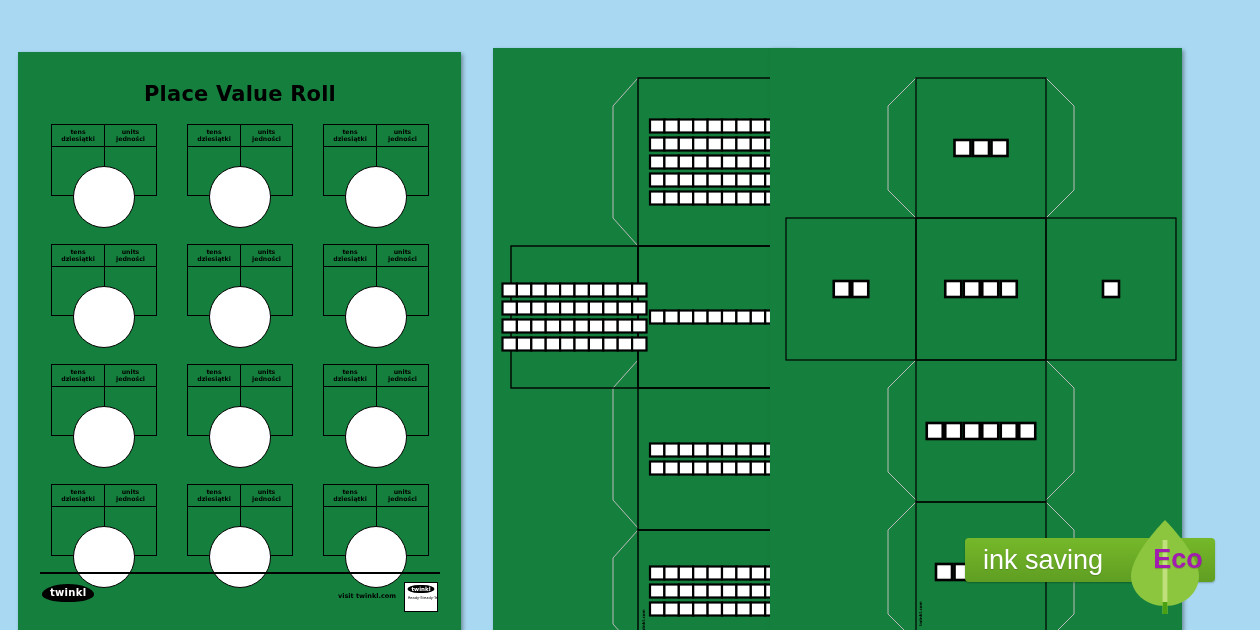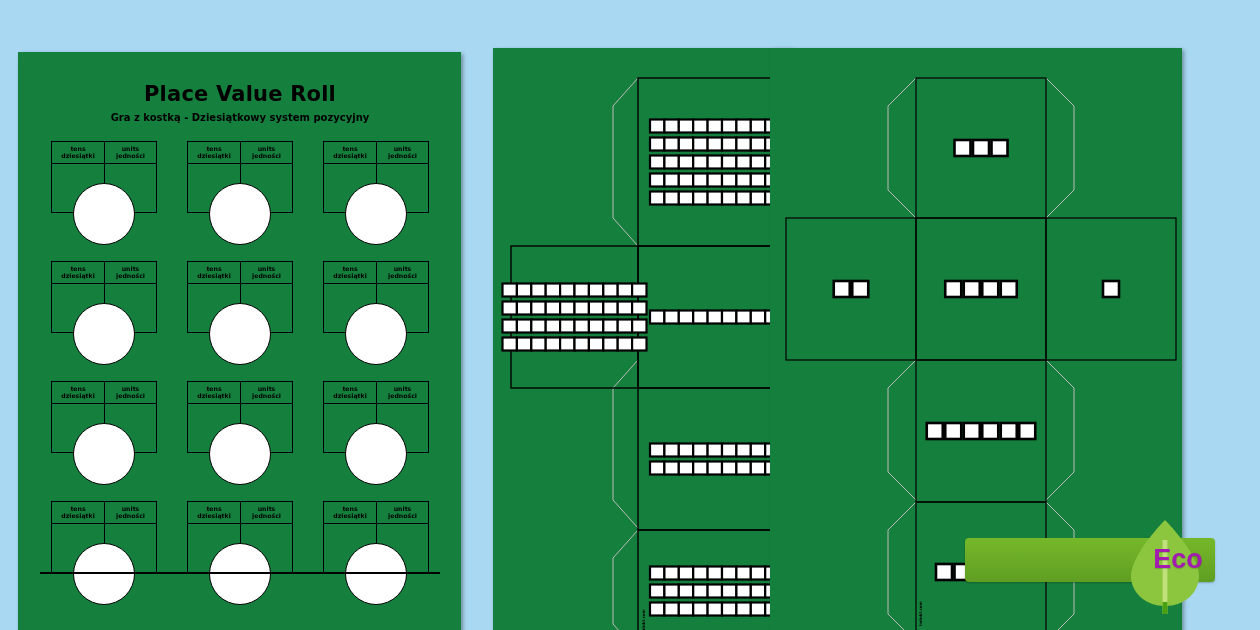--- a/index.html
+++ b/index.html
@@ -231,21 +231,20 @@
     fill: #000;
   }
 </style>
 </head>
 <body>
 
 <div class="sheet" id="page-1">
   <div class="ws-inner">
 
     <div class="ws-title">Place Value Roll</div>
-    <div class="ws-subtitle">Gra z kostką - Dziesiątkowy system pozycyjny</div>
 
     <div class="pv-grid" id="pv-grid">
         <div class="pv-cell">
           <div class="pv-box">
             <div class="pv-col">
               <div class="pv-head">
                 <span class="en">tens</span>
                 <span class="pl">dziesiątki</span>
               </div>
               <div class="pv-body"></div>
@@ -466,20 +465,28 @@
               </div>
               <div class="pv-body"></div>
             </div>
           </div>
           <div class="pv-circle"></div>
         </div>
       </div>
 
     <div class="ws-rule"></div>
 
+    <div class="ws-footer">
+      <div class="twinkl-logo">twinkl</div>
+      <div class="visit-text">visit twinkl.com</div>
+      <div class="twinkl-badge">
+        <div class="tb-cloud">twinkl</div>
+        <div class="tb-lines">Ready·Steady·Teach</div>
+      </div>
+    </div>
 
   </div>
 </div>
 
 <div class="sheet" id="page-2">
   <div class="net">
     <svg viewBox="0 0 300 614" id="tens-net-svg" xmlns="http://www.w3.org/2000/svg">
       <g id="tens-net-structure" fill="none" stroke="#000">
 
         <path d="M145 30 L120 58 L120 170 L145 198" stroke="#bbb" stroke-width="1"></path>
@@ -744,19 +751,20 @@
             <rect x="240" y="516" width="16" height="16" fill="#fff" stroke="#000" stroke-width="2.6"></rect>
           </g>
         </g>
       <text class="vert-credit" x="152" y="578" transform="rotate(-90 152 578)">twinkl.com</text>
     </svg>
   </div>
 </div>
 
 <div id="eco-badge">
   <div class="eco-bar"></div>
+  <div class="eco-bar-text">ink saving</div>
   <svg class="eco-leaf" viewBox="0 0 96 96" xmlns="http://www.w3.org/2000/svg">
     <path d="M48 2 C48 2 14 36 14 58 C14 75 29 88 48 88 C67 88 82 75 82 58 C82 36 48 2 48 2 Z" fill="#8cc63f"></path>
     <rect x="45.6" y="22" width="4.8" height="74" fill="#bfe07a"></rect>
     <rect x="45.6" y="84" width="4.8" height="12" fill="#49a010"></rect>
   </svg>
   <div class="eco-leaf-text">Eco</div>
 </div>
 
 </body></html>

